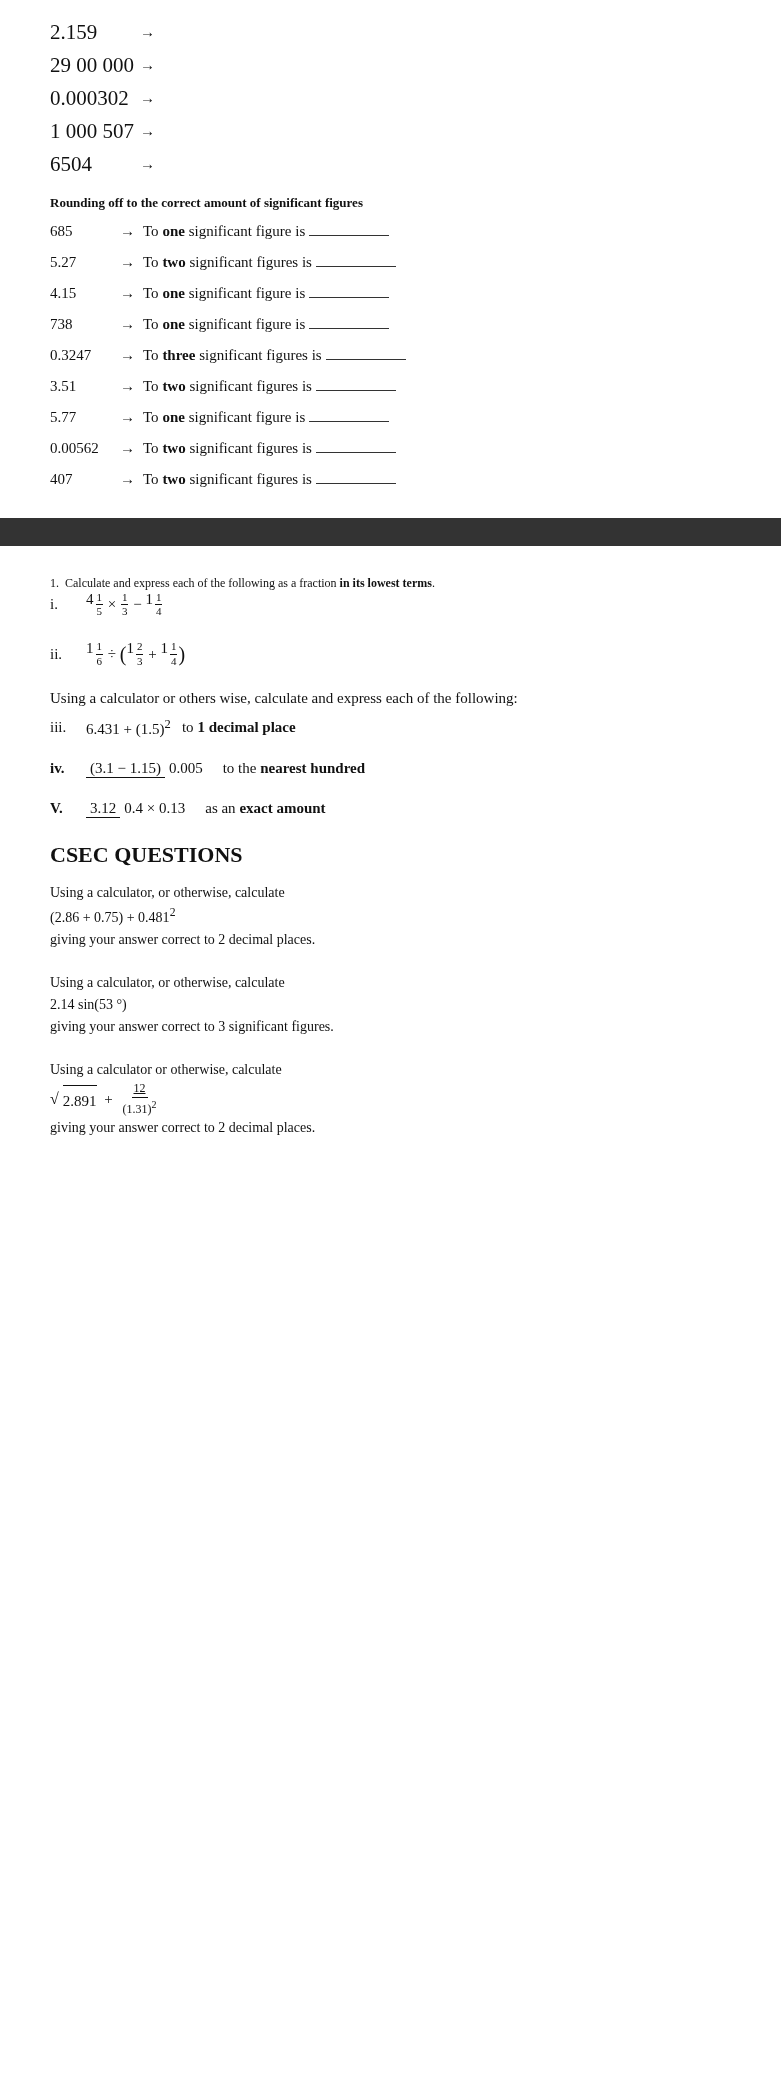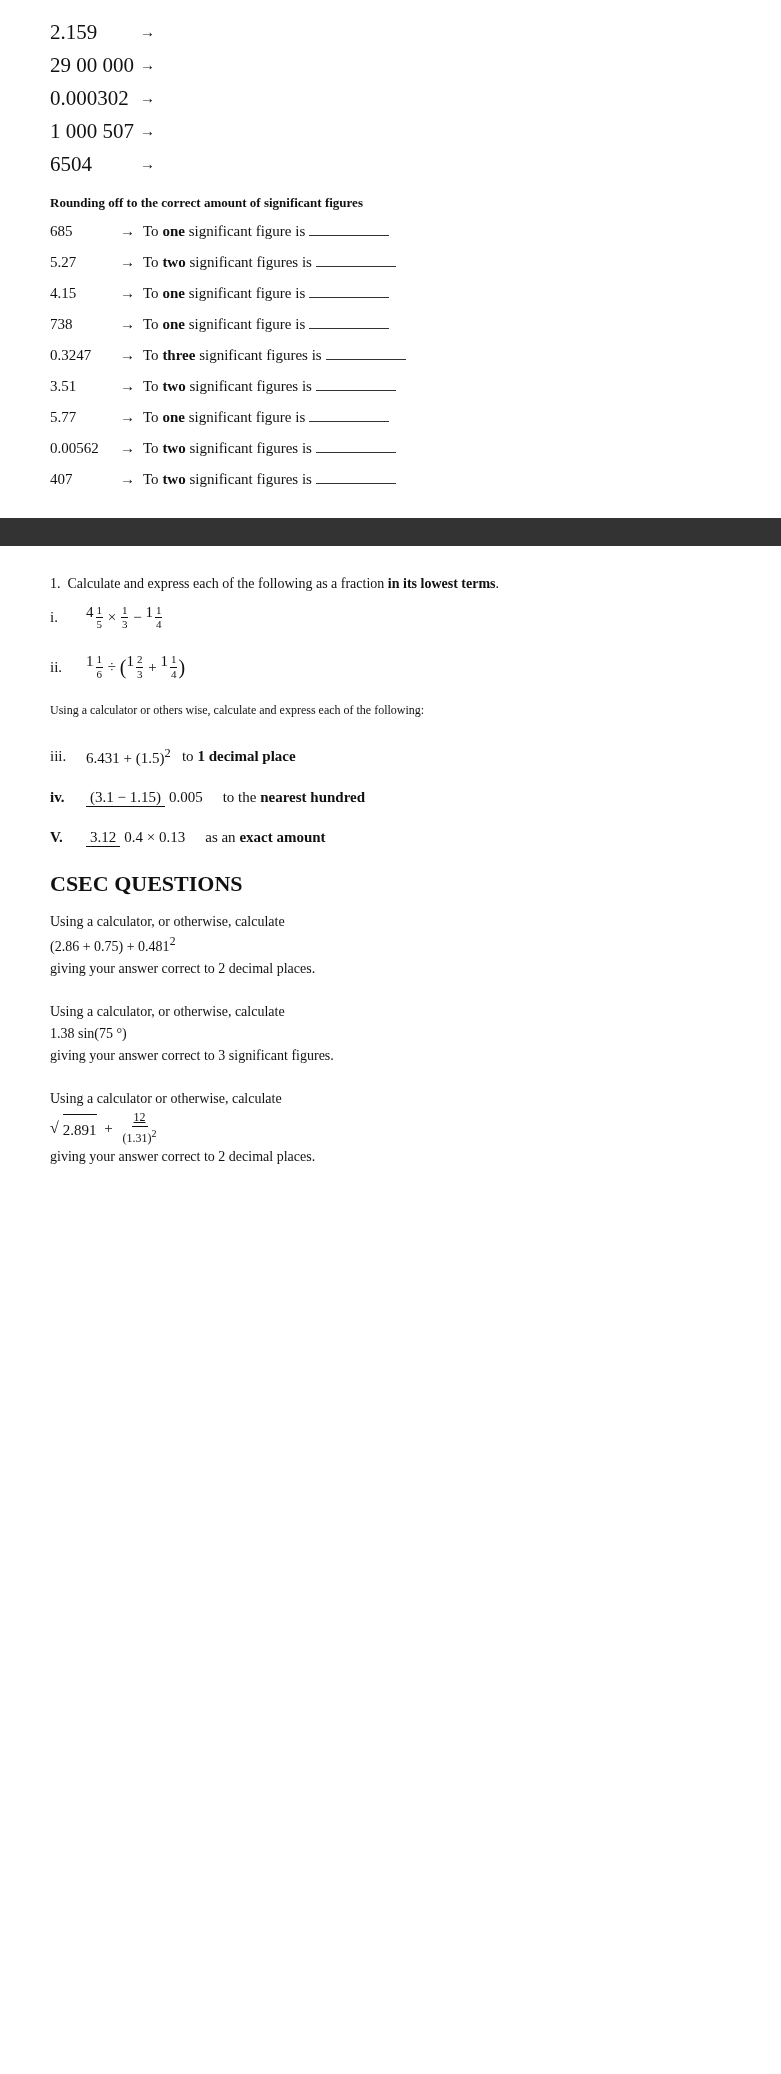--- a/index.html
+++ b/index.html
@@ -81,22 +81,21 @@
       margin: 30px -50px;
     }
 
     .section2-title {
       font-weight: bold;
       font-size: 15px;
       margin: 22px 0 14px 0;
     }
 
     .question-intro {
-      font-size: 14px;
-      margin-bottom: 12px;
+      font-size: 12px;
     }
 
     .question-intro b {
       font-weight: bold;
     }
 
     .question-item {
       margin-bottom: 22px;
     }
 
@@ -132,22 +131,22 @@
       align-items: center;
       margin-bottom: 6px;
     }
 
     .q-roman {
       min-width: 36px;
       font-size: 15px;
     }
 
     .calc-section {
-      margin: 18px 0 28px 0;
-      font-size: 12px;
+      margin: 18px 0 10px 0;
+      font-size: 15px;
     }
 
     .fraction-display {
       display: inline-flex;
       flex-direction: row;
       align-items: center;
       font-size: 15px;
       vertical-align: middle;
     }
     .fraction-display .fn { border-bottom: 1.5px solid #111; padding: 0 4px; }
@@ -384,21 +383,21 @@
       <div>Using a calculator, or otherwise, calculate</div>
       <div>
         (2.86 + 0.75) + 0.481<sup>2</sup>
       </div>
       <div>giving your answer correct to 2 decimal places.</div>
     </div>
 
     <div class="csec-block">
       <div>Using a calculator, or otherwise, calculate</div>
       <div>
-        1.38 sin(75 °)
+        2.14 sin(53 °)
       </div>
       <div>giving your answer correct to 3 significant figures.</div>
     </div>
 
     <div class="csec-block">
       <div>Using a calculator or otherwise, calculate</div>
       <div style="display:flex;align-items:center;gap:4px;font-size:15px;">
         
         <span style="font-size:16px;">√</span><span style="border-top:1.5px solid #111;padding-top:3px;">2.891</span>
         &nbsp;+&nbsp;

